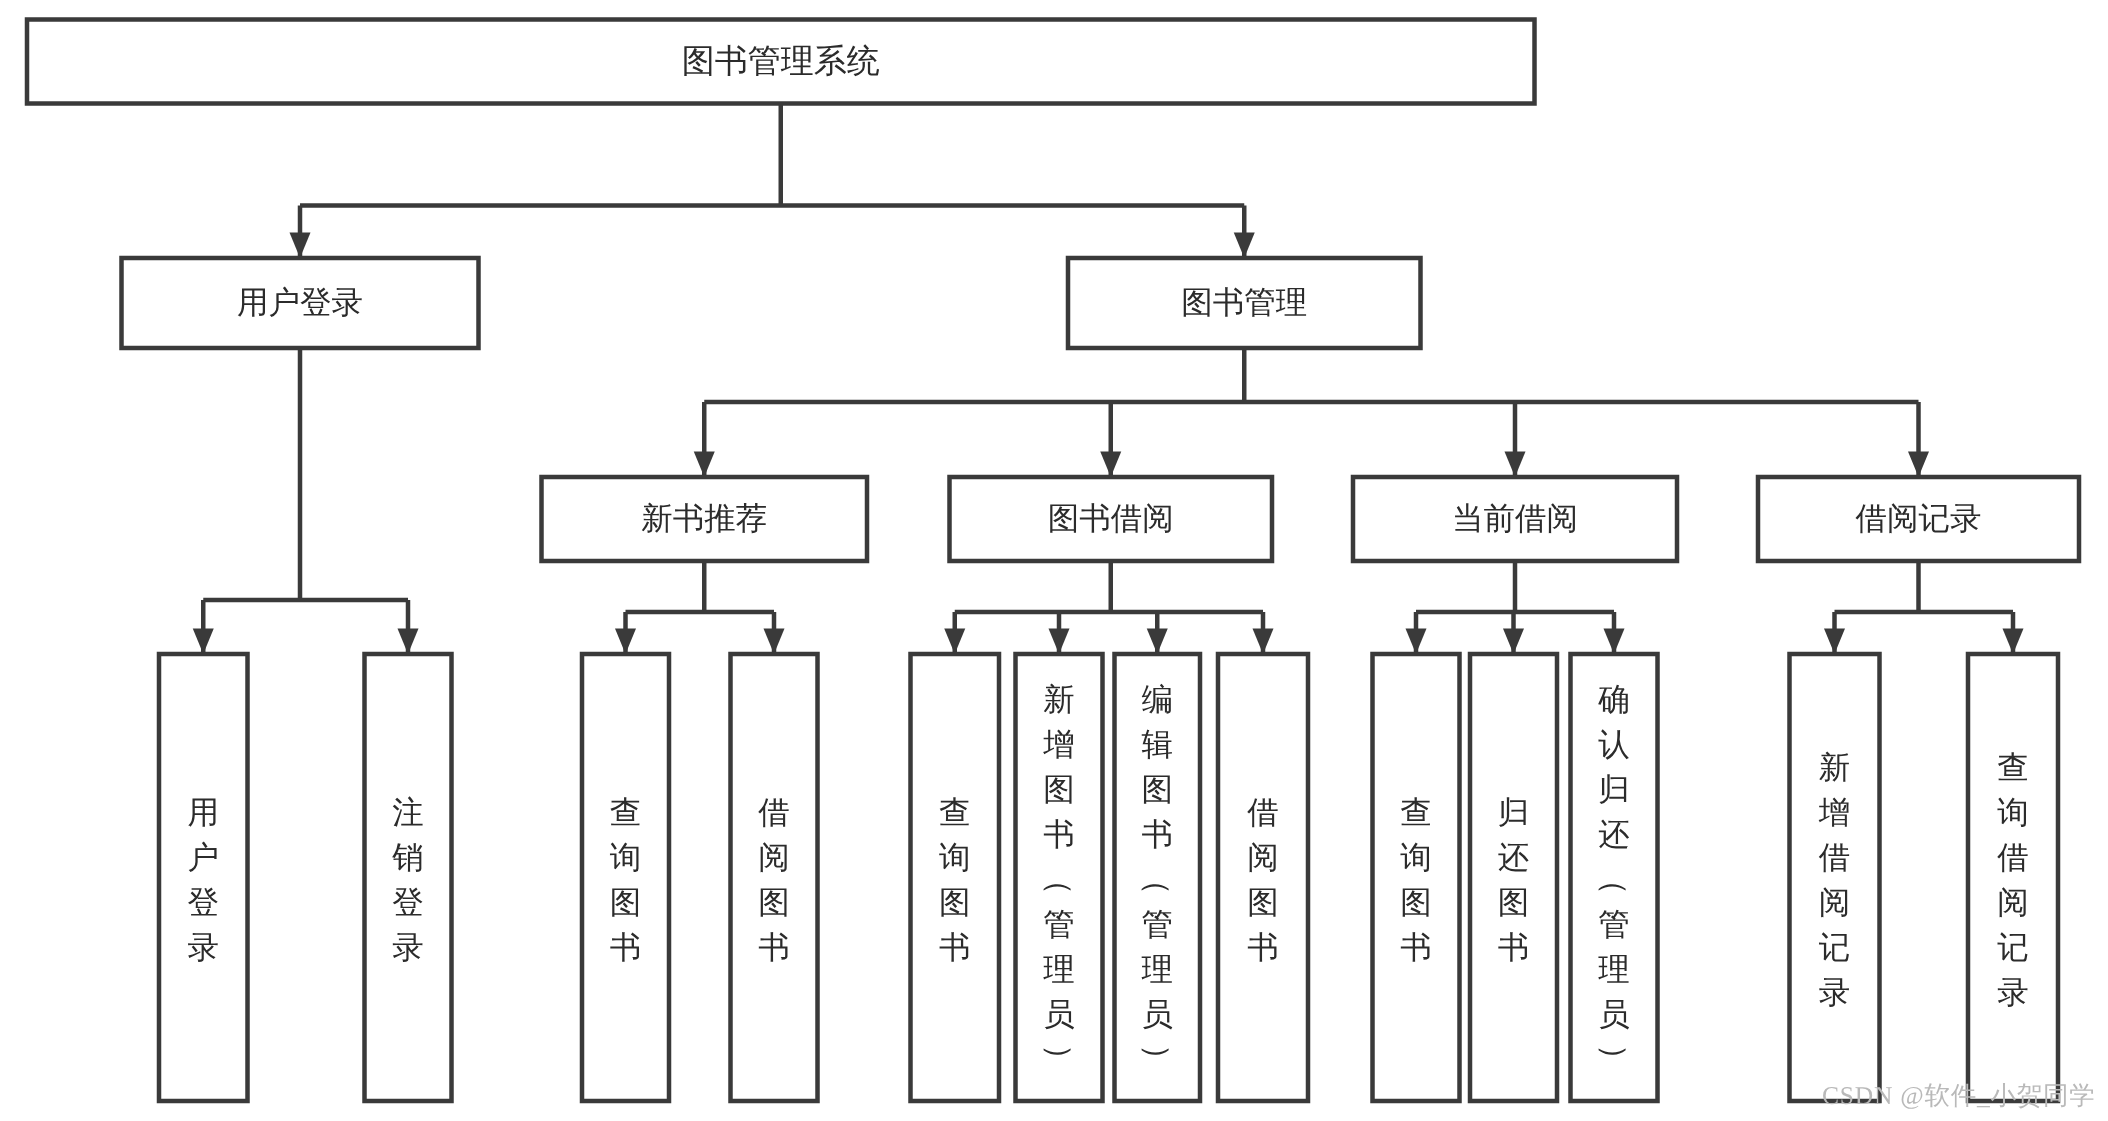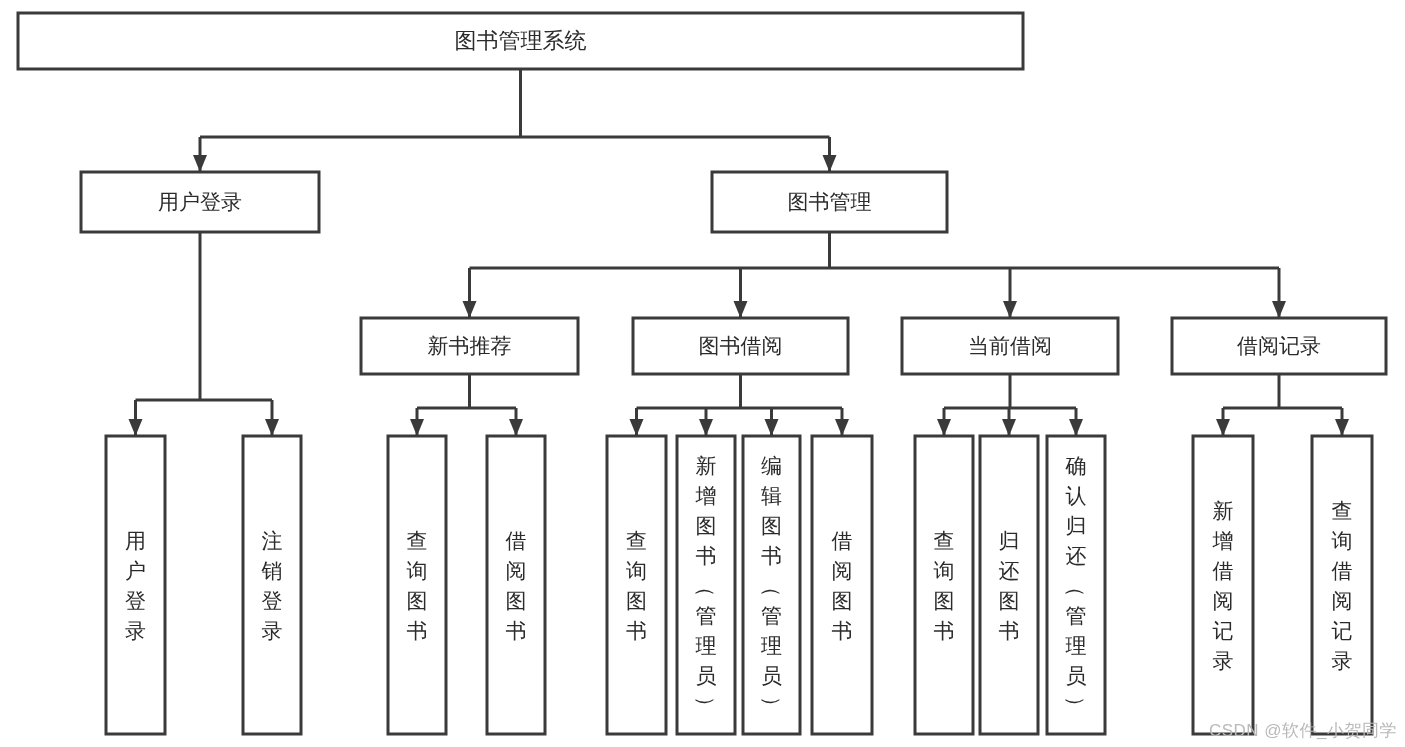--- a/index.html
+++ b/index.html
@@ -47,21 +47,21 @@
     stroke-linecap: butt;
   }
   .arrow-head {
     fill: #3a3a3a;
     stroke: none;
   }
   .watermark {
     position: absolute;
     right: 8px;
     bottom: 5px;
-    font-family: Liberation Sans, sans-serif;
+    font-family: Liberation Serif, serif;
     font-size: 17px;
     color: #b9b9b9;
     white-space: nowrap;
     letter-spacing: 0.5px;
   }
 </style>
 </head>
 <body>
 
 <svg id="diagram" viewBox="0 0 1405 747">

